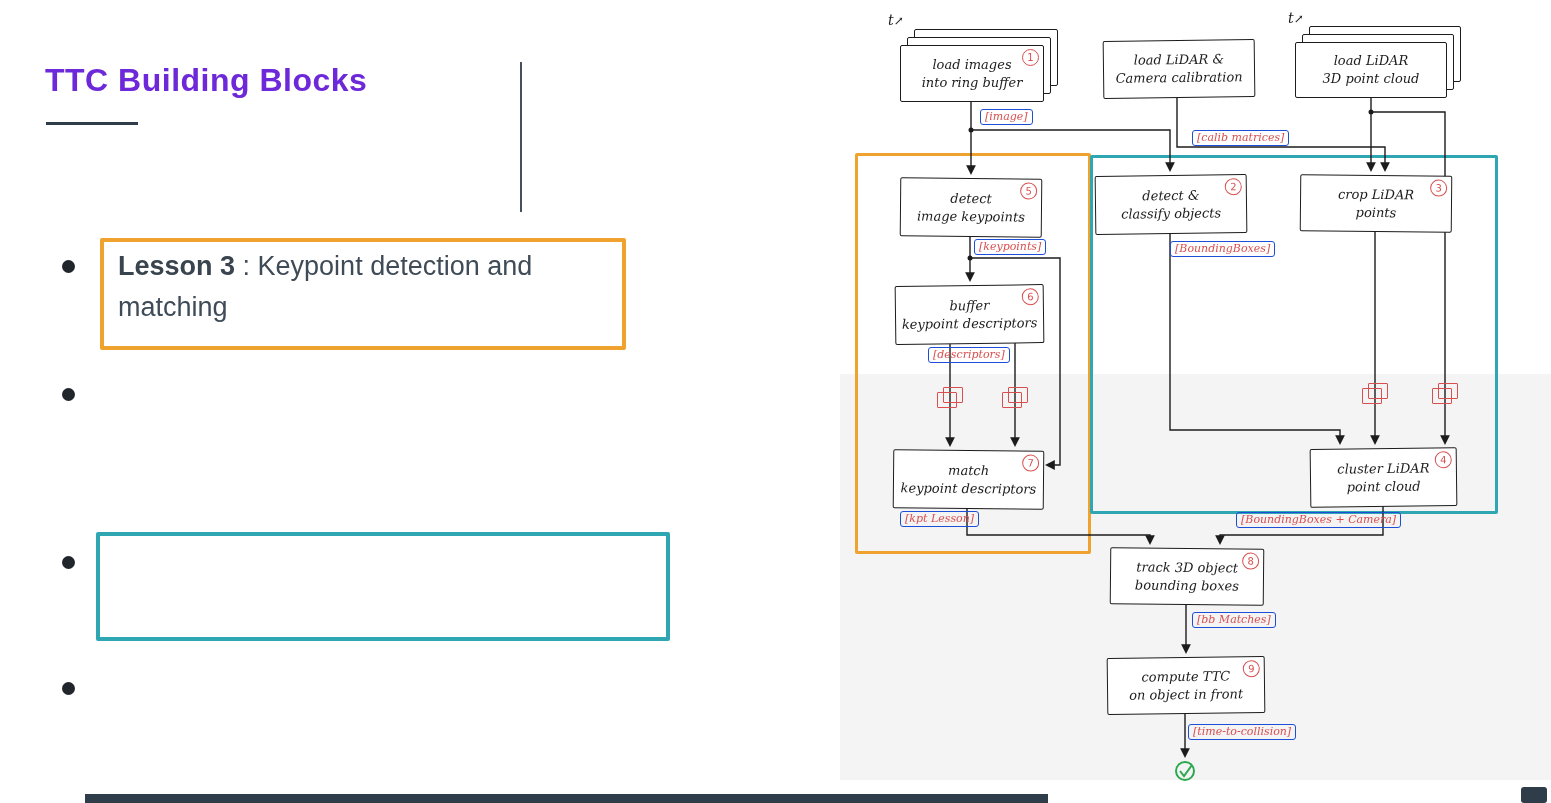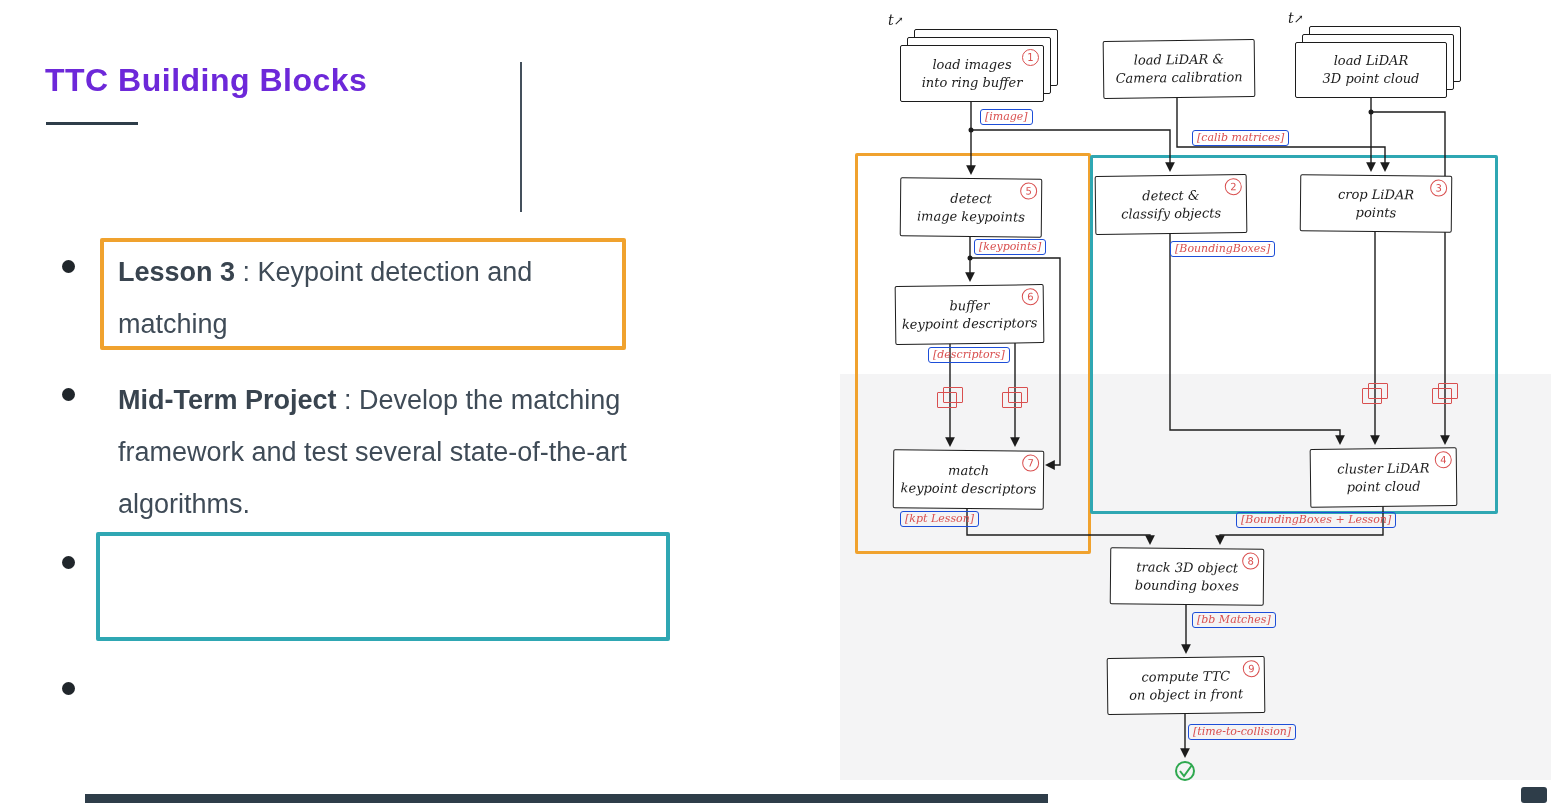--- a/index.html
+++ b/index.html
@@ -7,21 +7,21 @@
   #slide{position:relative;width:1551px;height:803px;background:#ffffff;overflow:hidden;}
 
   
   .abs{position:absolute;}
   .title{left:45px;top:62px;font-size:32px;font-weight:bold;color:#6d28d9;letter-spacing:.5px;}
   .title-underline{left:46px;top:122px;width:92px;height:3px;background:#2E3D49;}
   .divider{left:520px;top:62px;width:2px;height:150px;background:#44505c;}
   .subtitle{left:45px;top:156px;font-size:37px;font-weight:400;color:#2E3D49;}
 
   .bullet-dot{width:13px;height:13px;border-radius:50%;background:#20262b;}
-  .bullet-text{font-size:27px;line-height:52px;color:#3F4B57;}
+  .bullet-text{font-size:27px;line-height:41px;color:#3F4B57;}
   .bullet-text strong{color:#39444f;}
 
   .hl-box{border-radius:2px;}
   .hl-orange-b{left:100px;top:238px;width:518px;height:104px;border:4px solid #F0A22E;}
   .hl-teal-b{left:96px;top:532px;width:566px;height:101px;border:4px solid #2FA7B3;}
 
   
   .footer-bar{left:85px;top:794px;width:963px;height:9px;background:#2E3D49;}
   .footer-mark{left:1521px;top:787px;width:26px;height:16px;background:#2E3D49;border-radius:3px;}
 
@@ -63,21 +63,20 @@
   <div class="abs title-underline"></div>
   <div class="abs divider"></div>
 
   <div class="abs hl-box hl-orange-b"></div>
   <div class="abs hl-box hl-teal-b"></div>
 
   <span class="abs bullet-dot" style="left:62px;top:260px"></span>
   <div class="abs bullet-text" style="left:118px;top:246px;width:478px"><strong>Lesson 3</strong><span> : </span><span>Keypoint detection and matching</span></div>
 
   <span class="abs bullet-dot" style="left:62px;top:388px"></span>
-  <div class="abs bullet-text" style="left:118px;top:374px;width:524px"><strong>Mid-Term Project</strong><span> : </span><span>Develop the matching framework and test several state-of-the-art algorithms.</span></div>
 
   <span class="abs bullet-dot" style="left:62px;top:556px"></span>
 
   <span class="abs bullet-dot" style="left:62px;top:682px"></span>
 
   <div class="abs footer-bar"></div>
   <div class="abs footer-mark"></div>
 
   <div class="abs diagram">
 
@@ -191,21 +190,21 @@
       <span>compute TTC</span>
       <span>on object in front</span>
     </div>
 
     <span class="rlabel" style="left:140px;top:109px">[image]</span>
     <span class="rlabel" style="left:352px;top:130px">[calib matrices]</span>
     <span class="rlabel" style="left:134px;top:239px">[keypoints]</span>
     <span class="rlabel" style="left:330px;top:241px">[BoundingBoxes]</span>
     <span class="rlabel" style="left:88px;top:347px">[descriptors]</span>
     <span class="rlabel" style="left:60px;top:511px">[kpt Lesson]</span>
-    <span class="rlabel" style="left:396px;top:512px">[BoundingBoxes + Lesson]</span>
+    <span class="rlabel" style="left:396px;top:512px">[BoundingBoxes + Camera]</span>
     <span class="rlabel" style="left:352px;top:612px">[bb Matches]</span>
     <span class="rlabel" style="left:348px;top:724px">[time-to-collision]</span>
 
     <span class="frame-icon" style="left:97px;top:392px"></span>
     <span class="frame-icon" style="left:162px;top:392px"></span>
     <span class="frame-icon" style="left:522px;top:388px"></span>
     <span class="frame-icon" style="left:592px;top:388px"></span>
 
   </div>
 </div>

